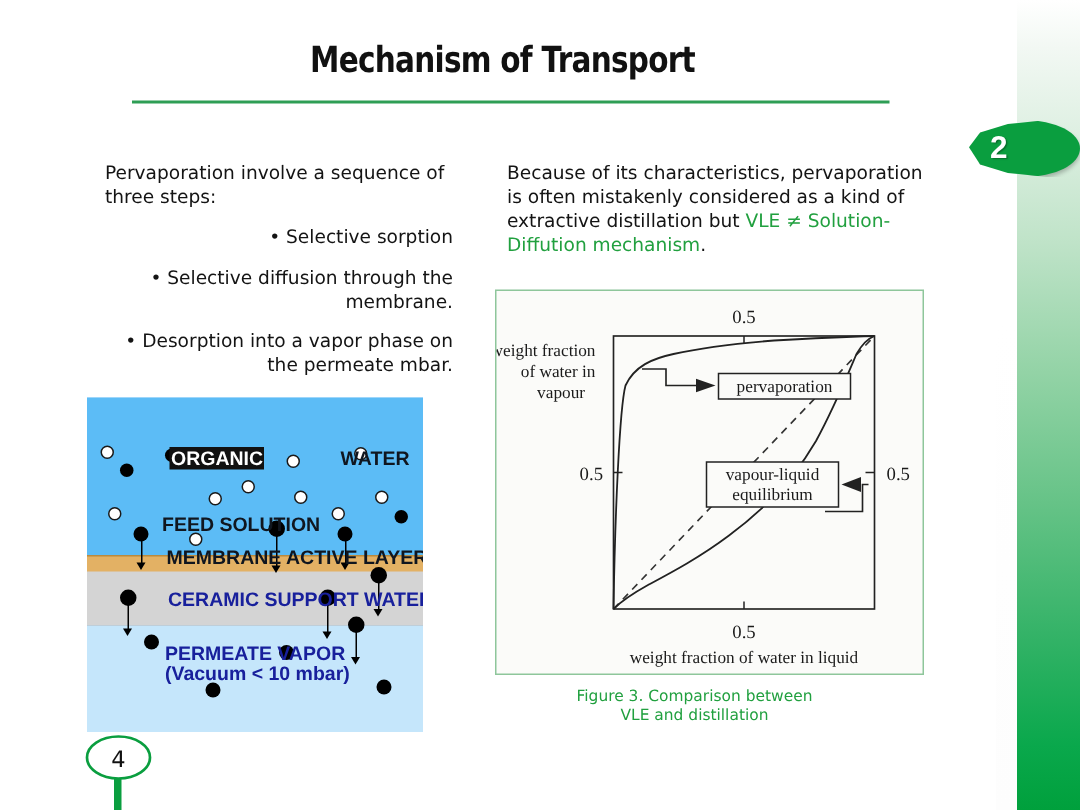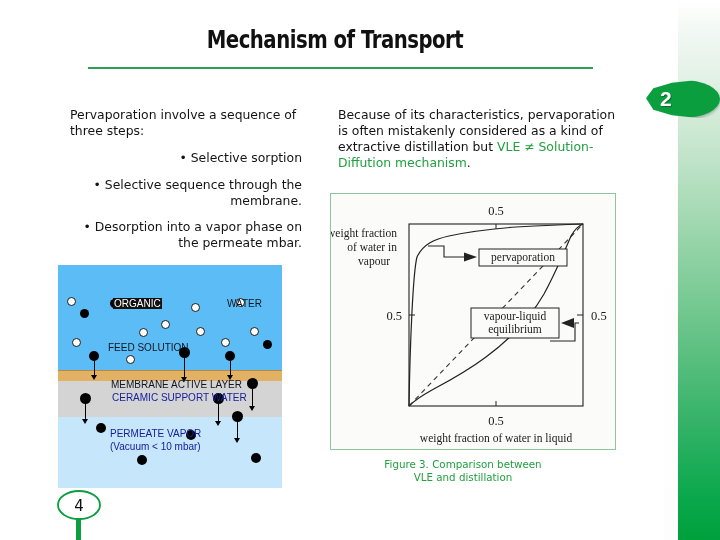--- a/index.html
+++ b/index.html
@@ -75,21 +75,21 @@
     background:#6dc0f7;overflow:hidden;
   }
   .feed{position:absolute;left:0;top:0;width:224px;height:105px;background:#5cbcf6;}
   .active-layer{position:absolute;left:0;top:105px;width:224px;height:11px;
     background:#e3b164;border-top:1px solid #b88a3f;border-bottom:1px solid #b88a3f;}
   .support-layer{position:absolute;left:0;top:116px;width:224px;height:36px;
     background:#d4d4d4;border-bottom:1px solid #9a9a9a;}
   .permeate{position:absolute;left:0;top:152px;width:224px;height:71px;background:#c5e6fb;}
   .dlabel{
     position:absolute;font-family:"Liberation Sans", sans-serif;
-    font-size:10px;color:#18209c;font-weight:normal;white-space:nowrap;
+    font-size:13px;color:#18209c;font-weight:bold;white-space:nowrap;
   }
   .dlabel.dark{color:#10161f;}
   .dlabel.hl{background:#111;color:#fff;padding:0 1px;}
   .dot{position:absolute;border-radius:50%;}
   .dot.black{background:#000;}
   .dot.white{background:#fff;border:1px solid #1a1a1a;box-sizing:border-box;}
   .arrow{position:absolute;width:1.4px;background:#000;}
   .arrow::after{
     content:"";position:absolute;left:-2.6px;bottom:-4px;
     border-left:3.4px solid transparent;border-right:3.4px solid transparent;
@@ -119,21 +119,21 @@
   <div class="right-strip"></div>
   <div class="badge"></div>
   <div class="badge-num">2</div>
 
   <div class="title">Mechanism of Transport</div>
   <div class="title-rule"></div>
 
   <div class="col col-left">
     <p class="para">Pervaporation involve a sequence of three steps:</p>
     <p class="bullet">• Selective sorption</p>
-    <p class="bullet">• Selective sequence through the membrane.</p>
+    <p class="bullet">• Selective diffusion through the membrane.</p>
     <p class="bullet">• Desorption into a vapor phase on the permeate mbar.</p>
   </div>
 
   <div class="col col-right">
     <p class="para"><span>Because of its characteristics, pervaporation is often mistakenly considered as a kind of extractive distillation but </span><span class="accent">VLE ≠ Solution-Diffution mechanism</span><span>.</span></p>
   </div>
 
   <div class="diagram">
     <div class="feed"></div>
     <div class="active-layer"></div>
@@ -171,21 +171,21 @@
     <div class="arrow" style="left:179px;top:156px;height:18px;"></div>
 
     <div class="dot black" style="left:38px;top:158px;width:10px;height:10px;"></div>
     <div class="dot black" style="left:128px;top:165px;width:10px;height:10px;"></div>
     <div class="dot black" style="left:79px;top:190px;width:10px;height:10px;"></div>
     <div class="dot black" style="left:193px;top:188px;width:10px;height:10px;"></div>
 
     <span class="dlabel hl" style="left:55px;top:33px;">ORGANIC</span>
     <span class="dlabel dark" style="left:137px;top:33px;padding-left:32px;">WATER</span>
     <span class="dlabel dark" style="left:50px;top:77px;">FEED SOLUTION</span>
-    <span class="dlabel dark" style="left:53px;top:114px;">MEMBRANE ACTIVE LAYER</span>
+    <span class="dlabel dark" style="left:53px;top:99px;">MEMBRANE ACTIVE LAYER</span>
     <span class="dlabel" style="left:54px;top:127px;">CERAMIC SUPPORT WATER</span>
     <span class="dlabel" style="left:52px;top:163px;">PERMEATE VAPOR</span>
     <span class="dlabel" style="left:52px;top:176px;">(Vacuum &lt; 10 mbar)</span>
   </div>
 
   <div class="figbox">
     <svg class="chart-svg" width="284" height="255" viewBox="0 0 284 255">
 
       <rect x="78" y="30" width="174" height="182" fill="none" stroke="#222" stroke-width="1.1"></rect>
 

